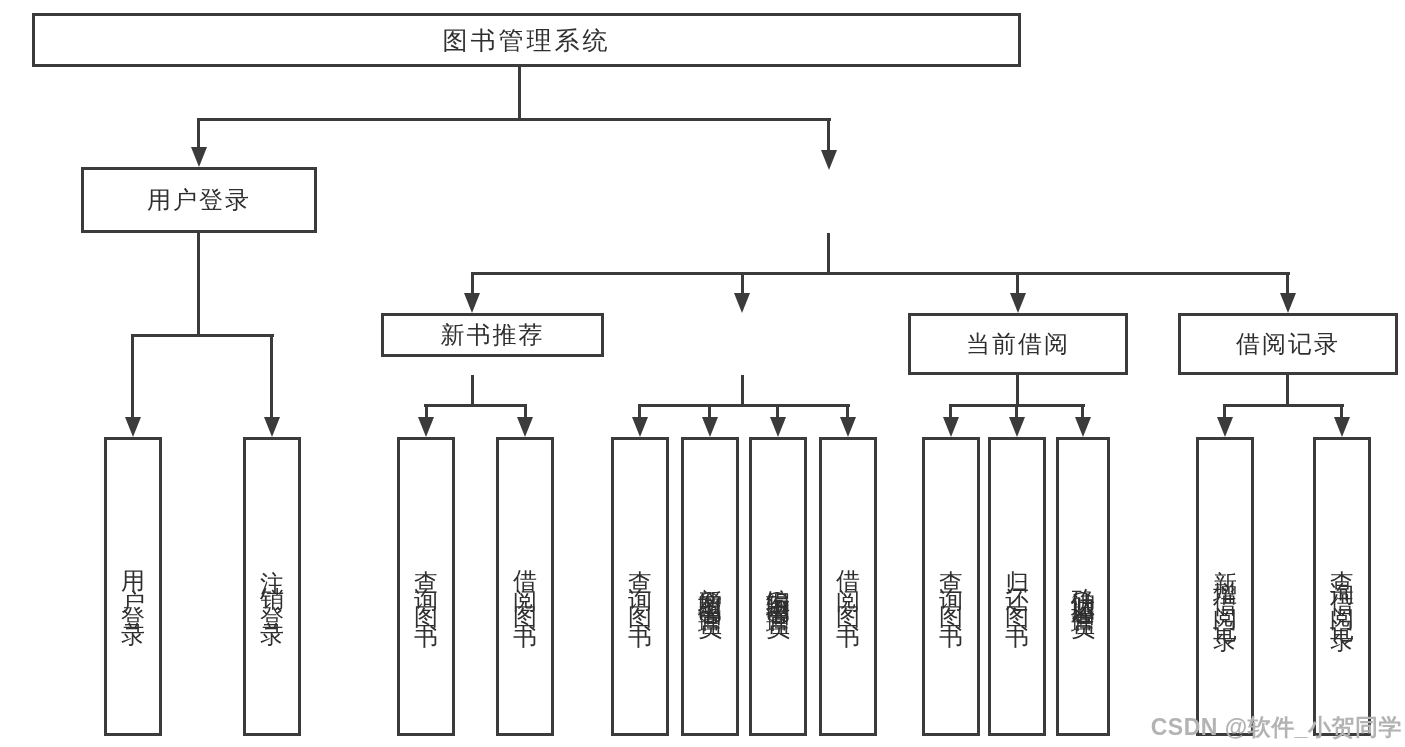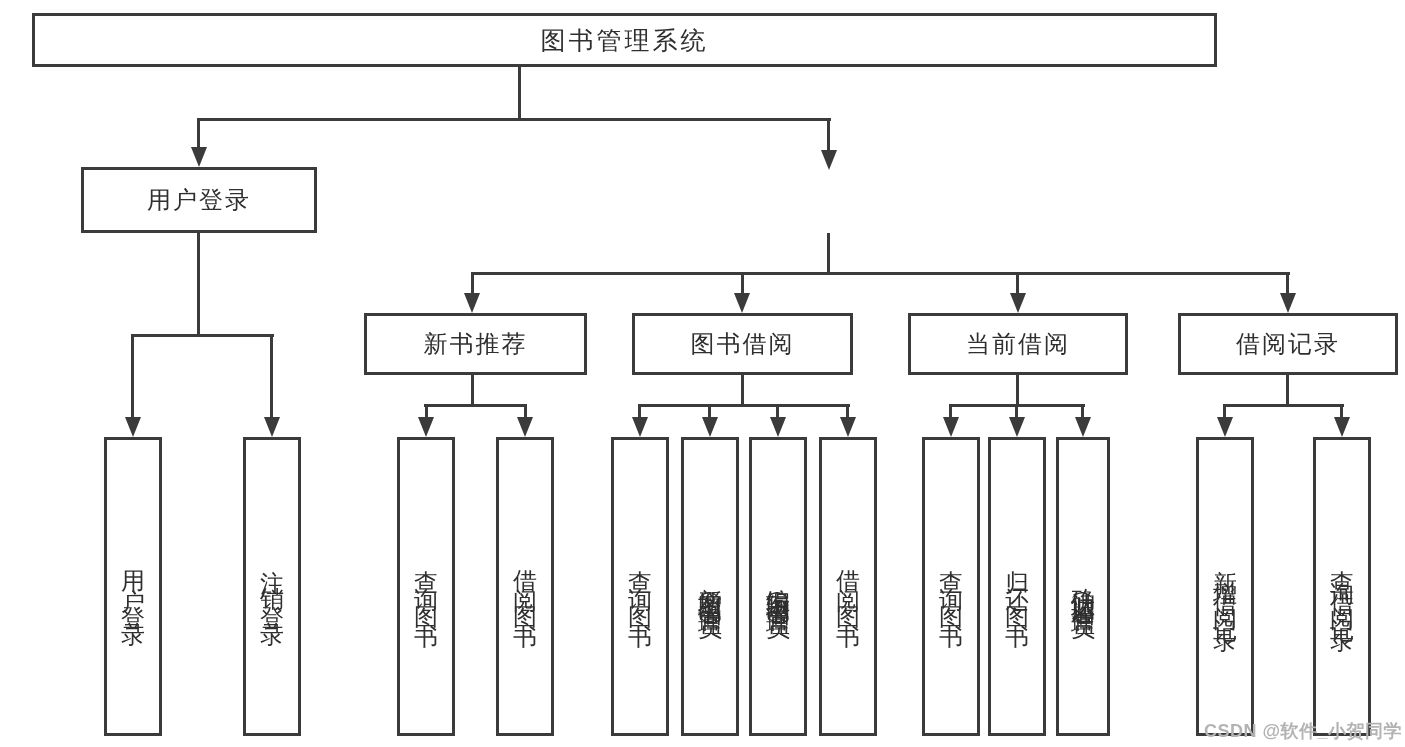--- a/index.html
+++ b/index.html
@@ -20,29 +20,29 @@
   }
   .hline{position:absolute;height:3px;background:#3b3b3b;}
   .vline{position:absolute;width:3px;background:#3b3b3b;}
   .arrowhead{
     position:absolute;width:0;height:0;
     border-left:8px solid transparent;border-right:8px solid transparent;
     border-top:20px solid #3b3b3b;
   }
   .watermark{
     position:absolute;right:3px;bottom:4px;z-index:5;
-    font-size:18px;font-weight:600;letter-spacing:0.5px;color:#b3b3b3;
+    font-size:23px;font-weight:600;letter-spacing:0.5px;color:#b3b3b3;
   }
 </style>
 </head>
 <body>
 
 <div class="canvas">
 
-  <div class="box root-box" style="left:32px;top:13px;width:1185px;height:54px;">
+  <div class="box root-box" style="left:32px;top:13px;width:989px;height:54px;">
     <span>图书管理系统</span>
   </div>
 
   <div class="vline" style="left:518px;top:67px;height:52px;"></div>
   <div class="hline" style="left:197px;top:118px;width:634px;"></div>
   <div class="vline" style="left:197px;top:118px;height:29px;"></div>
   <div class="arrowhead" style="left:191px;top:147px;"></div>
   <div class="vline" style="left:827px;top:118px;height:32px;"></div>
   <div class="arrowhead" style="left:821px;top:150px;"></div>
 
@@ -61,25 +61,22 @@
   <div class="hline" style="left:471px;top:272px;width:819px;"></div>
   <div class="vline" style="left:471px;top:272px;height:21px;"></div>
   <div class="arrowhead" style="left:464px;top:293px;"></div>
   <div class="vline" style="left:741px;top:272px;height:21px;"></div>
   <div class="arrowhead" style="left:734px;top:293px;"></div>
   <div class="vline" style="left:1016px;top:272px;height:21px;"></div>
   <div class="arrowhead" style="left:1010px;top:293px;"></div>
   <div class="vline" style="left:1286px;top:272px;height:21px;"></div>
   <div class="arrowhead" style="left:1280px;top:293px;"></div>
 
-  <div class="box" style="left:364px;top:313px;width:223px;height:62px;text-align:right;">
+  <div class="box" style="left:381px;top:313px;width:223px;height:44px;text-align:right;">
     <span>新书推荐</span>
-  </div>
-  <div class="box" style="left:632px;top:313px;width:221px;height:62px;">
-    <span>图书借阅</span>
   </div>
   <div class="box" style="left:1178px;top:313px;width:220px;height:62px;">
     <span>借阅记录</span>
   </div>
   <div class="box" style="left:908px;top:313px;width:220px;height:62px;">
     <span>当前借阅</span>
   </div>
 
   <div class="vline" style="left:471px;top:375px;height:32px;"></div>
   <div class="vline" style="left:741px;top:375px;height:32px;"></div>

